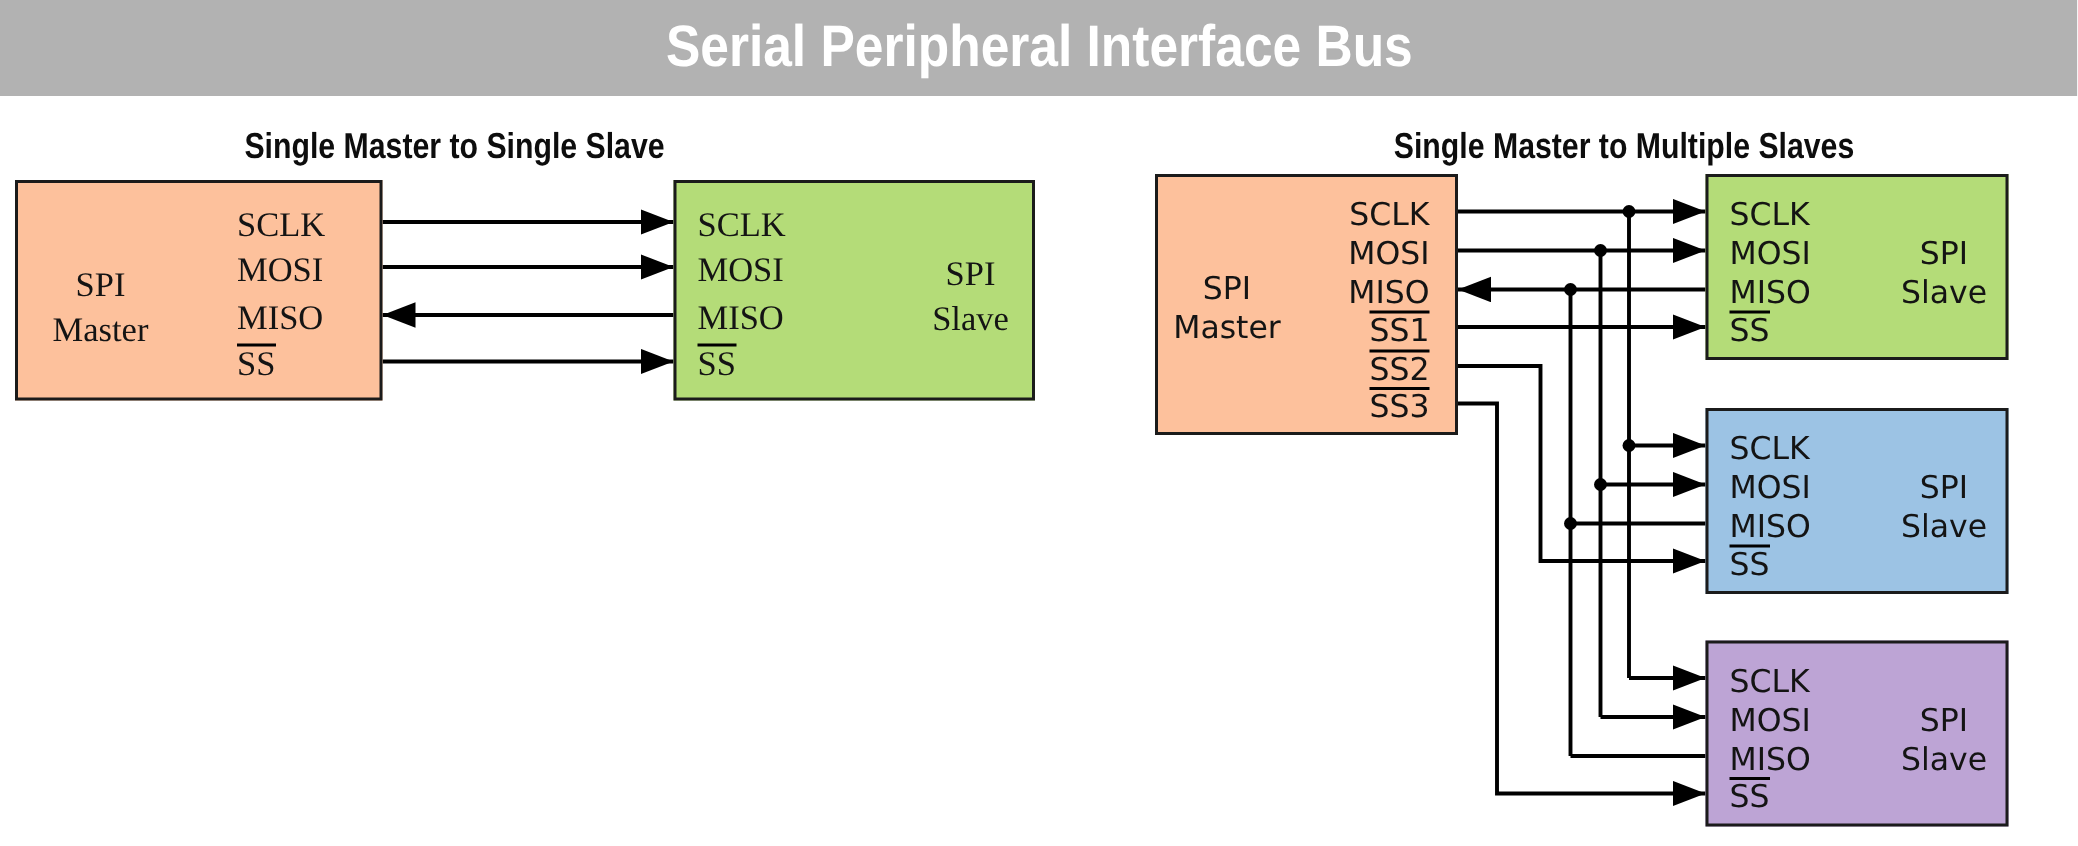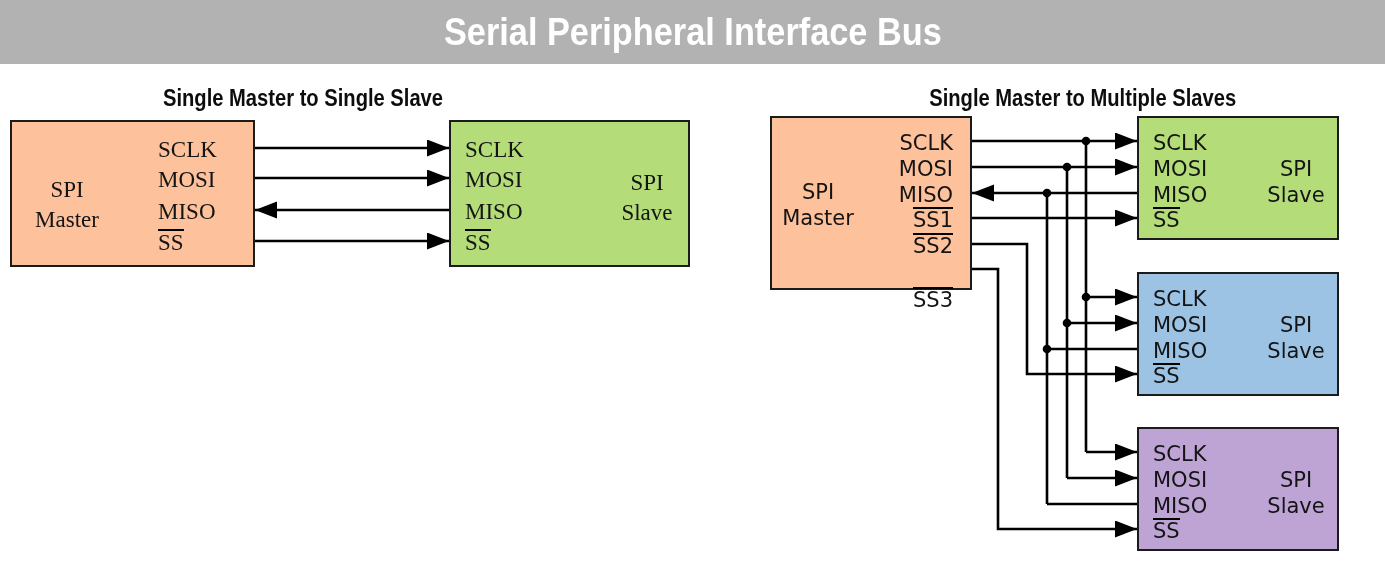--- a/index.html
+++ b/index.html
@@ -125,21 +125,21 @@
   <div class="box thin sans" style="left: 770px; top: 116px; width: 202px; height: 174px; background-color: rgb(253, 193, 156);">
     <div class="name" style="left:2px; top:61px; width:88px; line-height:26px;">
       <span>SPI</span><br>
       <span>Master</span>
     </div>
     <span class="sigr rm-sig" style="top:12px;">SCLK</span>
     <span class="sigr rm-sig" style="top:38px;">MOSI</span>
     <span class="sigr rm-sig" style="top:64px;">MISO</span>
     <span class="sigr rm-sig" style="top:89px;"><span class="ovl">SS1</span></span>
     <span class="sigr rm-sig" style="top:115px;text-align:right;"><span class="ovl">SS2</span></span>
-    <span class="sigr rm-sig" style="top:140px;margin-top:29px;"><span class="ovl">SS3</span></span>
+    <span class="sigr rm-sig" style="top:140px;"><span class="ovl">SS3</span></span>
   </div>
 
   <div class="box thin sans" style="left: 1137px; top: 116px; width: 202px; height: 124px; background-color: rgb(180, 220, 120);">
     <div class="name" style="left:107px; top:38px; width:100px; line-height:26px;">
       <span>SPI</span><br>
       <span>Slave</span>
     </div>
     <span class="sigr rs-sig" style="top:12px;">SCLK</span>
     <span class="sigr rs-sig" style="top:38px;">MOSI</span>
     <span class="sigr rs-sig" style="top:64px;">MISO</span>

